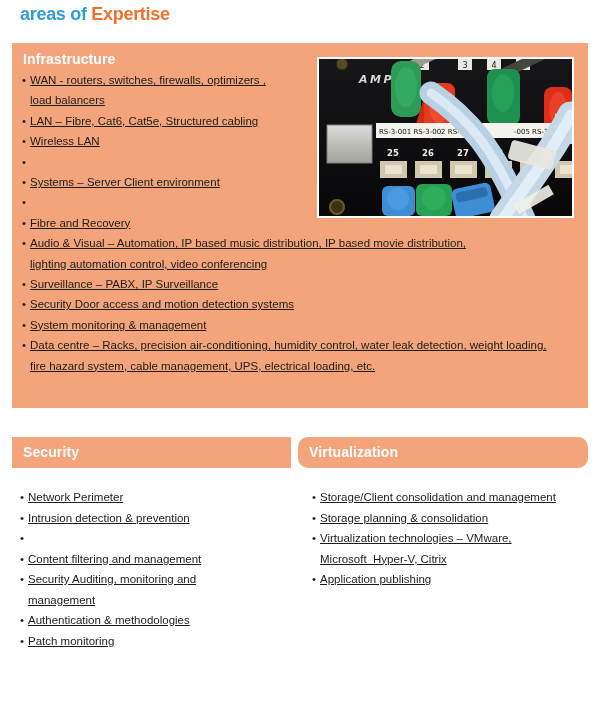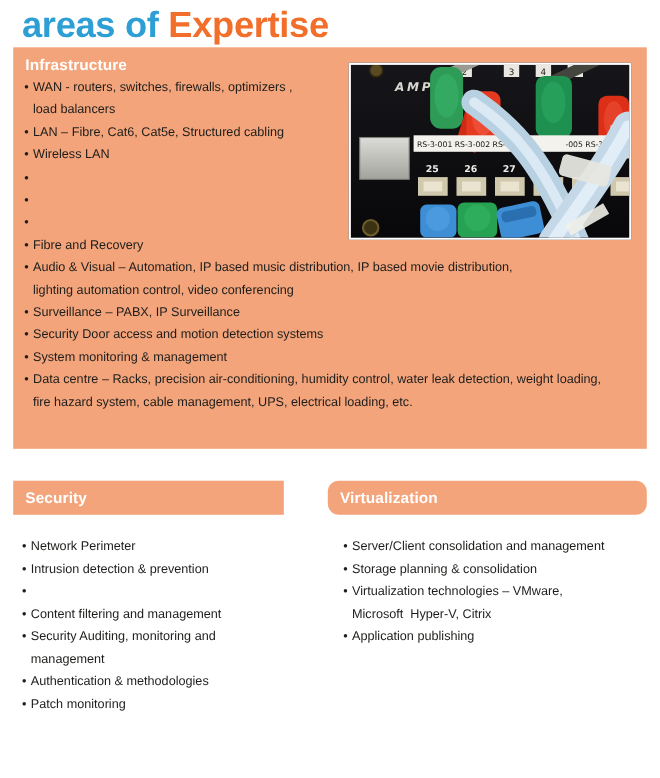--- a/index.html
+++ b/index.html
@@ -1,42 +1,42 @@
 <!DOCTYPE html>
 <html><head>
 <meta charset="utf-8">
 <style>
   html,body { margin:0; padding:0; background:#ffffff; }
   .page {
     position:relative; width:600px; height:707px; background:#ffffff;
     font-family:"Liberation Sans", sans-serif; overflow:hidden;
   }
   .title {
-    position:absolute; left:20px; top:4px; font-size:33px; font-weight:bold;
+    position:absolute; left:20px; top:4px; font-size:18px; font-weight:bold;
     letter-spacing:-0.3px;
   }
   .title .t-blue  { color:#2E9FD5; }
   .title .t-orange{ color:#F26F2B; }
 
   .panel, .bar { position:absolute; background:#F3A47B; }
   .panel.infra { left:12px; top:43px; width:576px; height:365px; }
-  .bar.security { left:12px; top:437px; width:246px; height:31px; }
+  .bar.security { left:12px; top:437px; width:279px; height:31px; }
   .bar.virt     { left:298px; top:437px; width:290px; height:31px;border-radius:10px; }
 
   .panel-title, .bar-title {
     position:absolute; color:#ffffff; font-weight:bold; font-size:14px;
     letter-spacing:0.1px;
   }
   .panel.infra .panel-title { left:11px; top:8px; }
   .bar .bar-title { left:11px; top:7px; }
 
   .list { position:absolute; font-size:11.5px; color:#1d1d1b; line-height:20.4px; }
   .list .li { display:flex; }
   .list .bullet { flex:0 0 8px; width:8px; }
-  .list .litext { white-space:pre-wrap; }
+  .list .litext { white-space:pre-wrap;text-decoration:underline; }
 
   .list.infra-list { left:22px; top:70px;  width:556px; }
   .list.sec-list   { left:20px; top:487px; width:264px; line-height:20.5px; }
   .list.virt-list  { left:312px; top:487px; width:268px; line-height:20.5px; }
 
   .photo {
     position:absolute; left:317px; top:57px; width:257px; height:161px;
     border:2px solid #ffffff; box-sizing:border-box; background:#0e0e11;
   }
   .photo svg { display:block; }
@@ -67,20 +67,21 @@
       </div>
       <div class="li">
         <span class="bullet">•</span>
         <div class="litext">Wireless LAN</div>
       </div>
       <div class="li">
         <span class="bullet">•</span>
       </div>
       <div class="li">
         <span class="bullet">•</span>
+        <div class="litext">Systems – Server Client environment</div>
       </div>
       <div class="li">
         <span class="bullet">•</span>
       </div>
       <div class="li">
         <span class="bullet">•</span>
         <div class="litext">Fibre and Recovery</div>
       </div>
       <div class="li">
         <span class="bullet">•</span>
@@ -262,21 +263,21 @@
         <div class="litext">Patch monitoring</div>
       </div>
     </div>
 
   <div class="bar virt">
     <div class="bar-title">Virtualization</div>
   </div>
   <div class="list virt-list">
       <div class="li">
         <span class="bullet">•</span>
-        <div class="litext">Server/Client consolidation and management</div>
+        <div class="litext">Storage/Client consolidation and management</div>
       </div>
       <div class="li">
         <span class="bullet">•</span>
         <div class="litext">Storage planning &amp; consolidation</div>
       </div>
       <div class="li">
         <span class="bullet">•</span>
         <div class="litext">Virtualization technologies – VMware,<br>Microsoft  Hyper-V, Citrix</div>
       </div>
       <div class="li">

